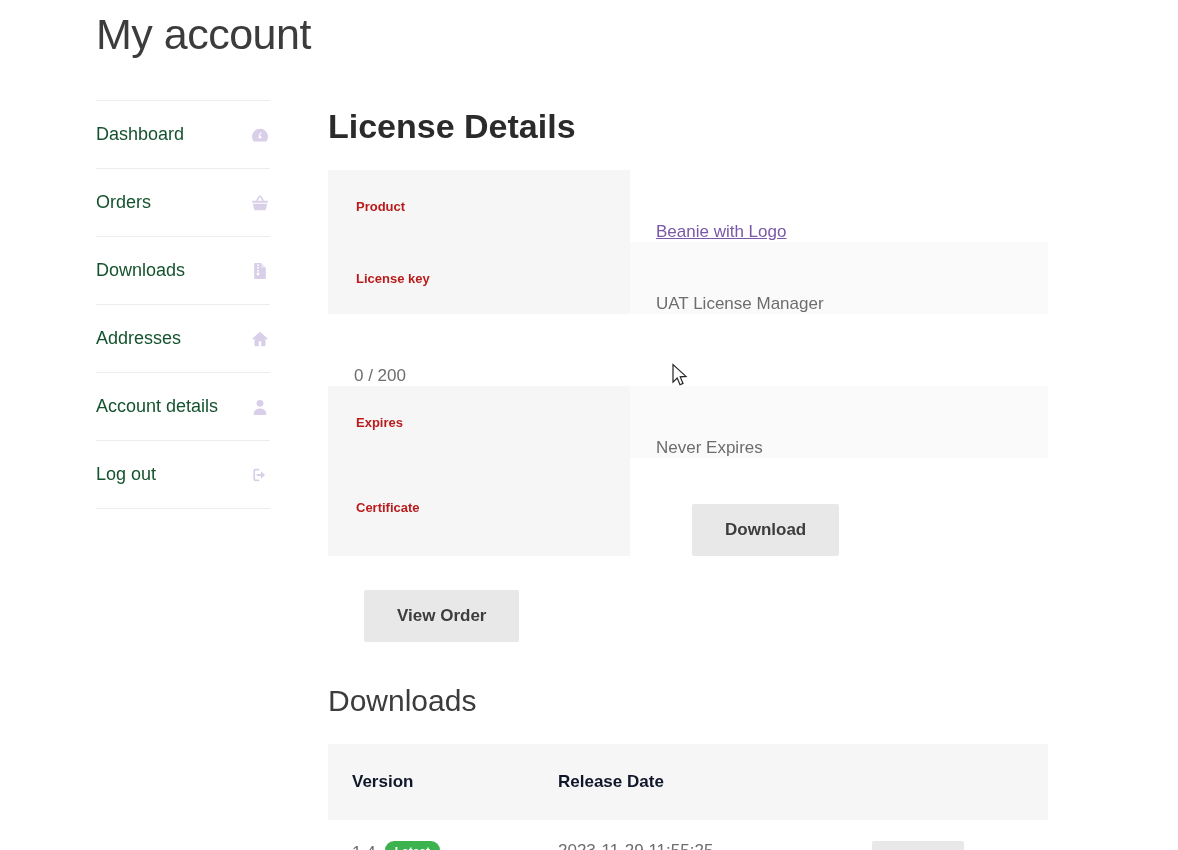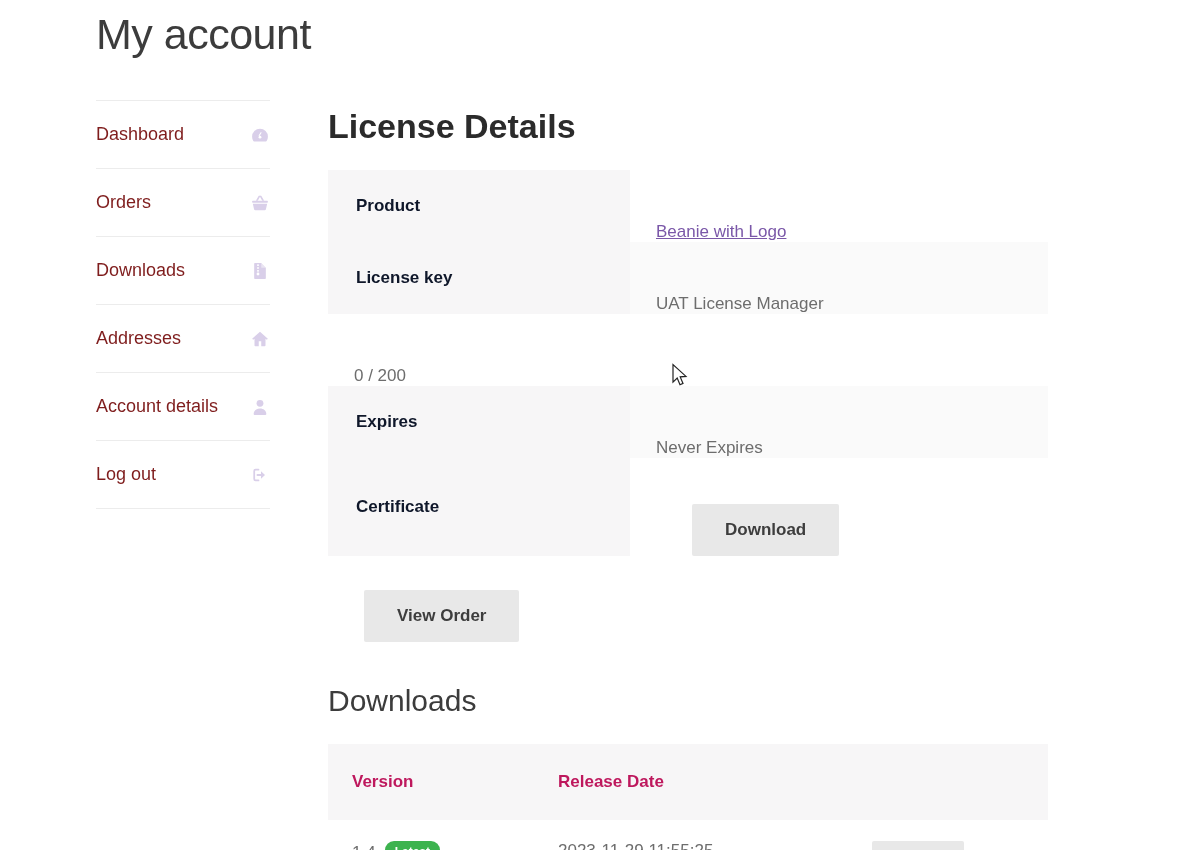--- a/index.html
+++ b/index.html
@@ -29,21 +29,21 @@
     border-top:1px solid #ececec;
     list-style:none;
   }
   .nav-item {
     height:68px;
     border-bottom:1px solid #ececec;
     display:flex; align-items:center; justify-content:space-between;
     cursor:pointer;
   }
   .nav-link {
-    font-size:18px; color:#7f1d1d; text-decoration:none;
+    font-size:18px; color:#14532d; text-decoration:none;
   }
   .nav-icon { width:20px; height:20px; flex:0 0 auto; }
   .nav-icon svg { width:20px; height:20px; display:block; fill:#d9cfe9; }
   .nav-item.active .nav-icon svg { fill:#6a4b9d; }
 
   
   .main { position:absolute; left:328px; top:100px; width:752px; }
 
   .section-heading-bold {
     margin-top:6px;
@@ -56,21 +56,21 @@
 
   
   .license-table { margin-top:24px; width:752px; }
   .lrow { display:flex; min-height:72px; }
   .lrow.row-certificate { min-height:98px; }
   .lth {
     width:302px; flex:0 0 302px;
     background:#f7f6f7;
     display:flex; align-items:center;
     padding-left:28px;
-    font-size:17px; font-weight:700; color:#0f172a;
+    font-size:13px; font-weight:700; color:#b91c1c;
   }
   .ltd {
     flex:1;
     display:flex; align-items:flex-end;
     padding-left:26px;
     font-size:17px; color:#6d6d6d;
   }
   .lrow.striped .ltd { background:#fafafa; }
   .product-link {
     color:#7a57a8; text-decoration:underline; cursor:pointer;
@@ -85,21 +85,21 @@
     cursor:pointer;
     margin-left:36px;
   }
   .view-order-btn { margin-top:34px; }
 
   
   .dl-table { margin-top:24px; width:752px; }
   .dl-header {
     display:flex; align-items:center;
     height:76px; background:#f7f6f7;
-    font-size:17px; font-weight:700; color:#be185d;
+    font-size:17px; font-weight:700; color:#0f172a;
   }
   .col-version { width:230px; flex:0 0 230px; padding-left:24px; }
   .col-date    { width:314px; flex:0 0 314px; }
   .col-action  { flex:1; }
   .dl-row {
     display:flex; align-items:flex-start;
     padding-top:21px;
     font-size:17px; color:#6d6d6d;
   }
   .dl-row .col-version { color:#6d6d6d; font-weight:400; display:flex; align-items:center; }

